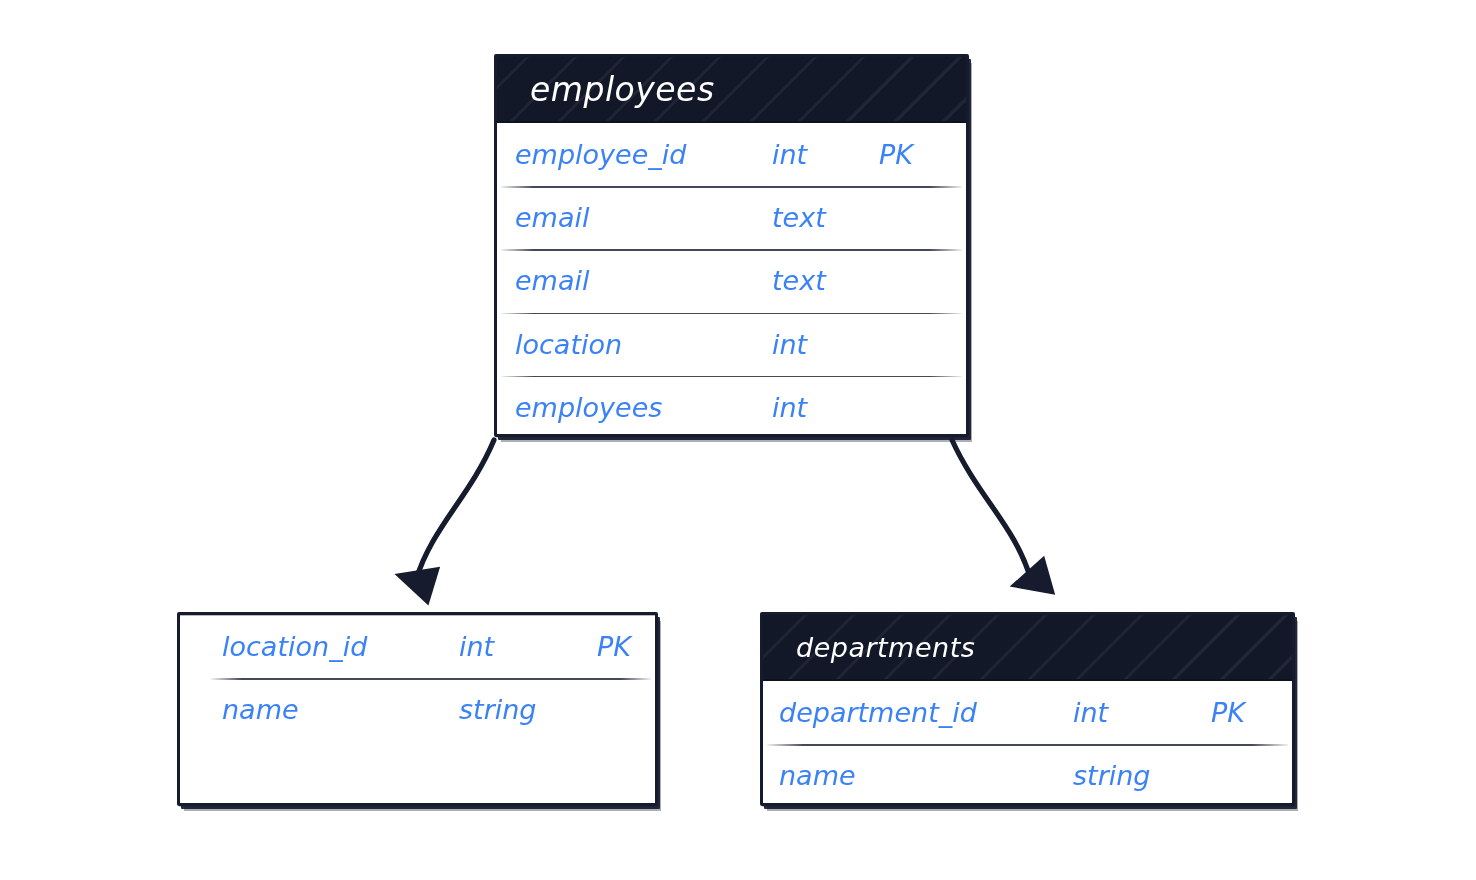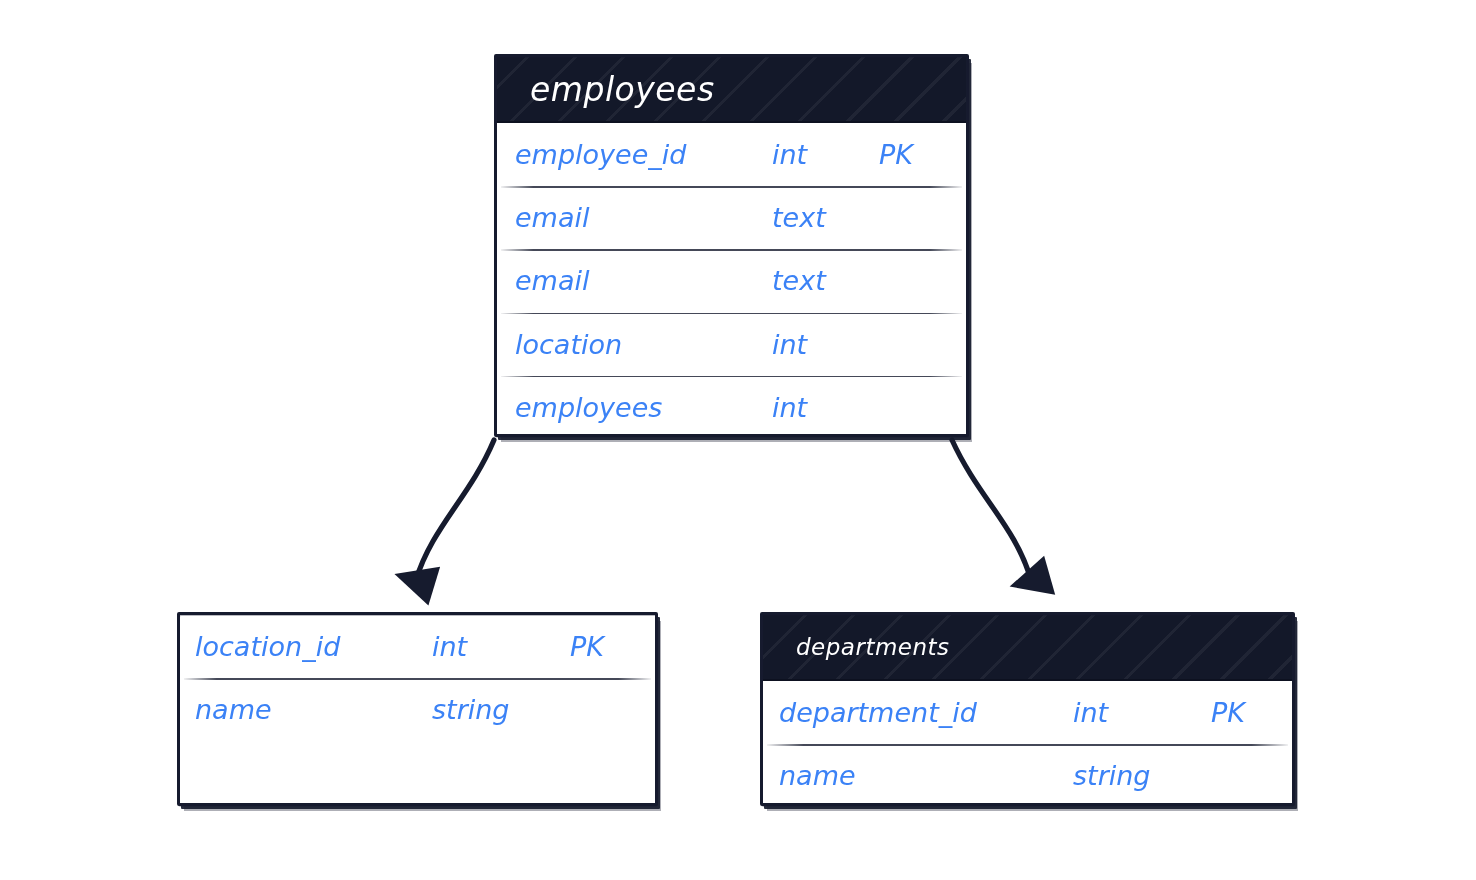--- a/index.html
+++ b/index.html
@@ -110,29 +110,29 @@
   #entity-employees .entity-header .title { font-size: 33px; margin-left: 33px; }
   #entity-employees .field-row { height: 63.2px; }
   #entity-employees .f-name { left: 18px; font-size: 27px; }
   #entity-employees .f-type { left: 275px; font-size: 27px; }
   #entity-employees .f-key  { left: 382px; font-size: 27px; }
 
   
   #entity-locations { left: 177px; top: 612px; width: 481px; height: 194px; }
   #entity-locations .entity-header { height: 64px; }
   #entity-locations .entity-header .title { font-size: 33px; margin-left: 33px; }
-  #entity-locations .field-row { height: 63px; }
+  #entity-locations .field-row { height: 63px; margin-left: 27px; }
   #entity-locations .f-name { left: 15px; font-size: 27px; }
   #entity-locations .f-type { left: 252px; font-size: 27px; }
   #entity-locations .f-key  { left: 390px; font-size: 27px; }
 
   
   #entity-departments { left: 760px; top: 612px; width: 535px; height: 194px; }
   #entity-departments .entity-header { height: 64px; }
-  #entity-departments .entity-header .title { font-size: 23px; margin-left: 33px; }
+  #entity-departments .entity-header .title { font-size: 27px; margin-left: 33px; }
   #entity-departments .field-row { height: 63px; }
   #entity-departments .f-name { left: 16px; font-size: 27px; }
   #entity-departments .f-type { left: 310px; font-size: 27px; }
   #entity-departments .f-key  { left: 448px; font-size: 27px; }
 </style>
 </head>
 <body>
 
 <div id="canvas">
 

